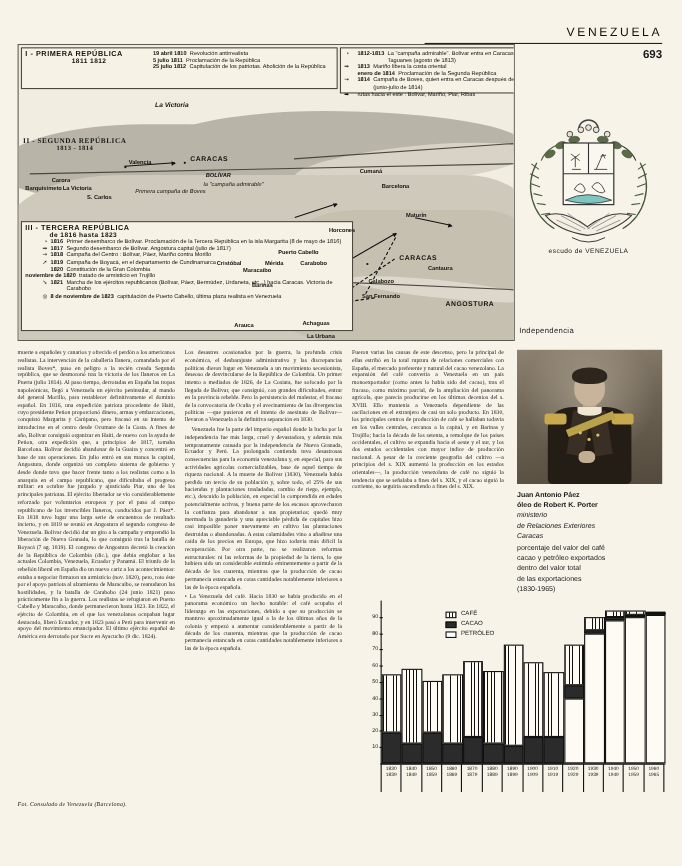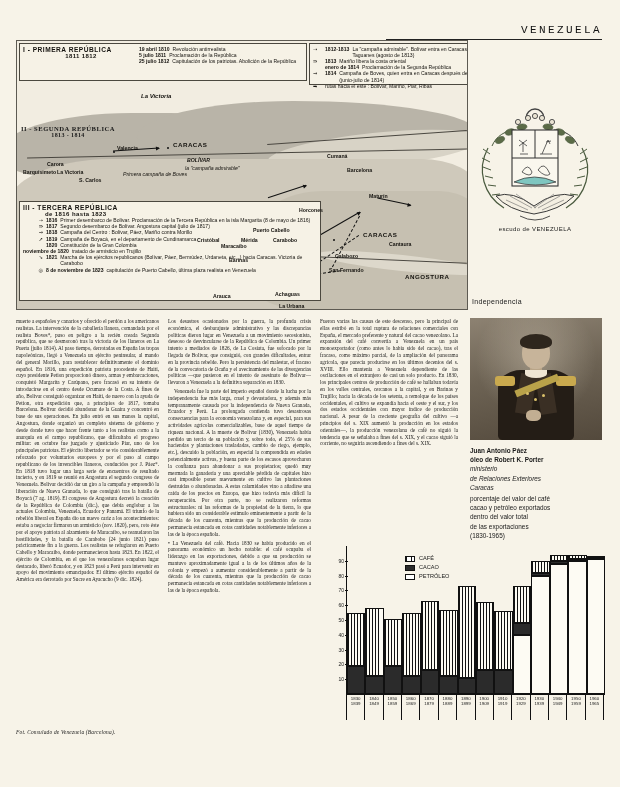--- a/index.html
+++ b/index.html
@@ -9,21 +9,21 @@
     font-family:"Liberation Serif",serif;
     color:#1a1a1a;
     position:relative;
     overflow:hidden;
   }
   .page{position:absolute;inset:0;}
 
   
   .header{position:absolute;left:386px;top:24px;width:216px;}
   .header-title{
-    font-family:Liberation Mono, monospace;
+    font-family:Liberation Sans, sans-serif;
     font-size:11px;letter-spacing:2.4px;text-align:right;
     color:#111;
   }
   .header-rule{border-top:1.3px solid #222;margin-top:3px;}
   .folio{
     font-family:"Liberation Sans",sans-serif;
     font-size:10.5px;text-align:right;margin-top:4px;font-weight:bold;
   }
 
   
@@ -179,20 +179,21 @@
   }
 </style>
 </head>
 <body>
 
 <div class="page">
 
   <div class="header">
     <div class="header-title">VENEZUELA</div>
     <div class="header-rule"></div>
+    <div class="folio">693</div>
   </div>
 
   <div class="map">
     <div class="sea"></div>
     <div class="landmass land1"></div>
     <div class="landmass land2"></div>
     <div class="shelf"></div>
     <div class="landmass land3"></div>
     <div class="landmass land4"></div>
     <div class="riverband"></div>

